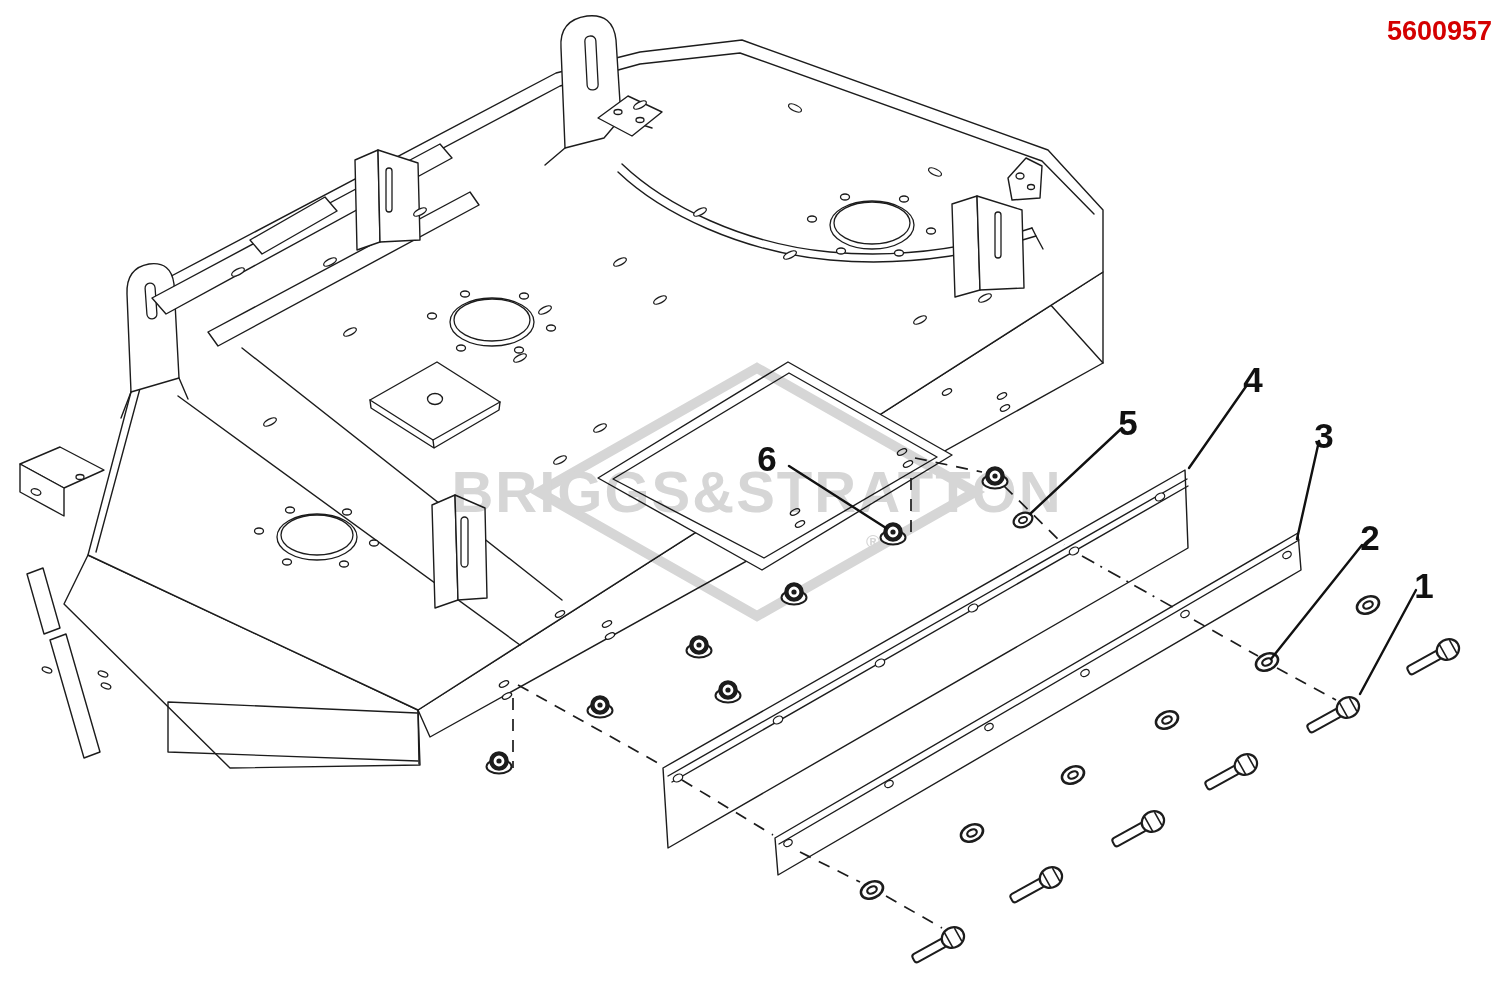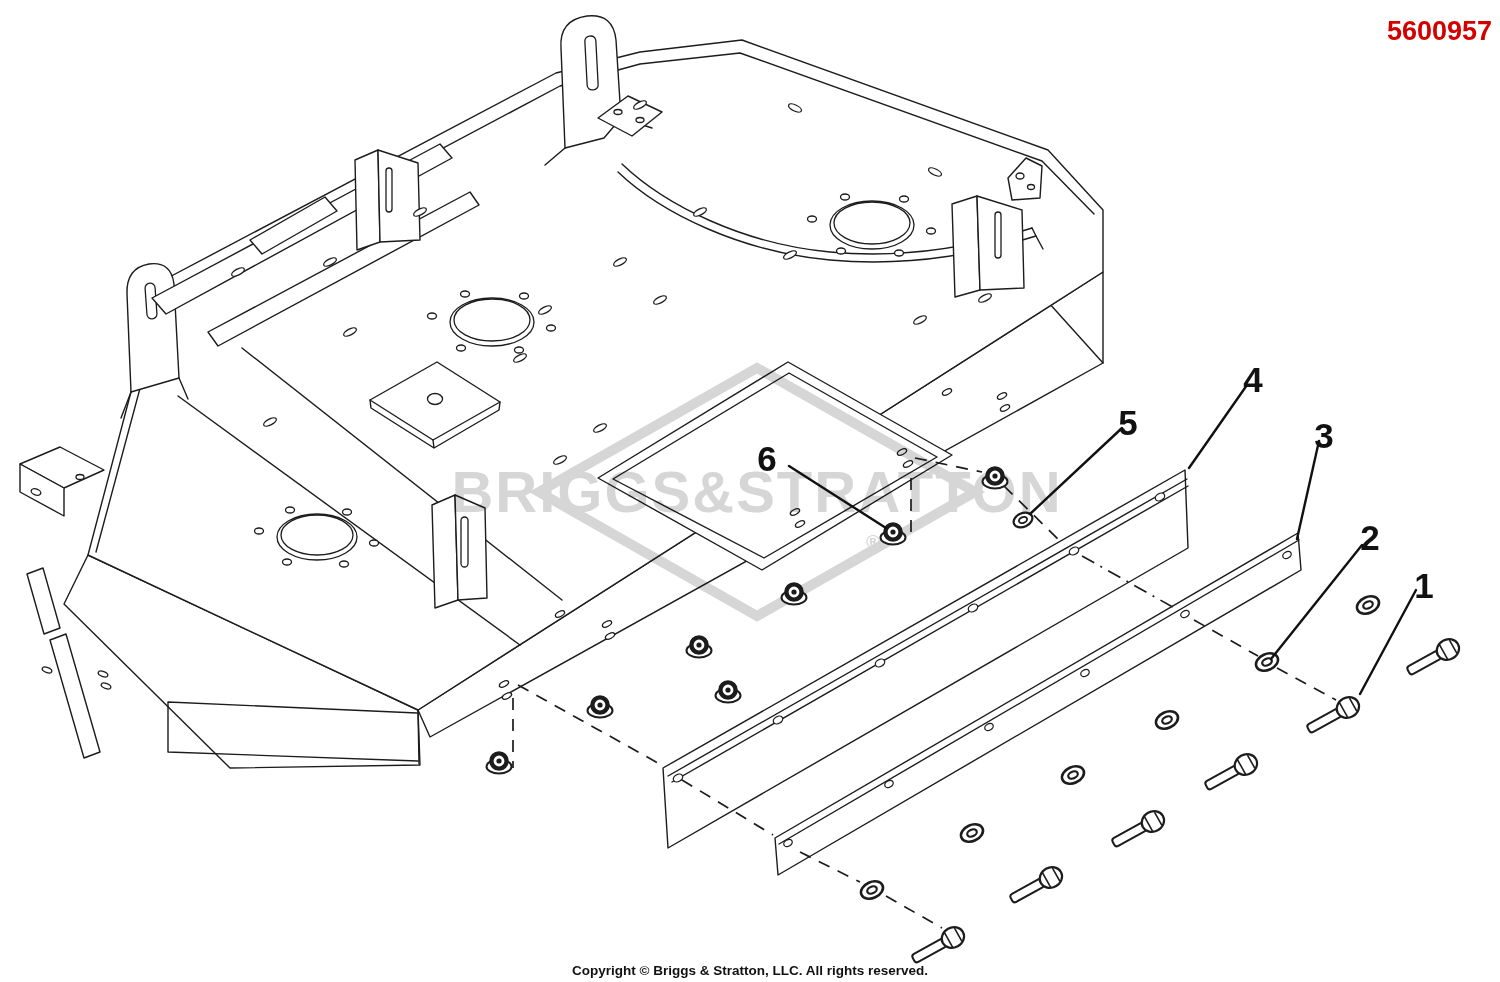--- a/index.html
+++ b/index.html
@@ -266,14 +266,13 @@
       <text class="callout" x="1370" y="550" text-anchor="middle">2</text>
       <text class="callout" x="1324" y="448" text-anchor="middle">3</text>
       <text class="callout" x="1253" y="392" text-anchor="middle">4</text>
       <text class="callout" x="1128" y="435" text-anchor="middle">5</text>
       <text class="callout" x="767" y="471" text-anchor="middle">6</text>
     </g>
 
     <text class="pn" x="1492" y="40" text-anchor="end" fill="#d40000">5600957</text>
   </svg>
 
-  <div id="copyright">Copyright © Briggs &amp; Stratton, LLC. All rights reserved.</div>
 </div>
 
 </body></html>

